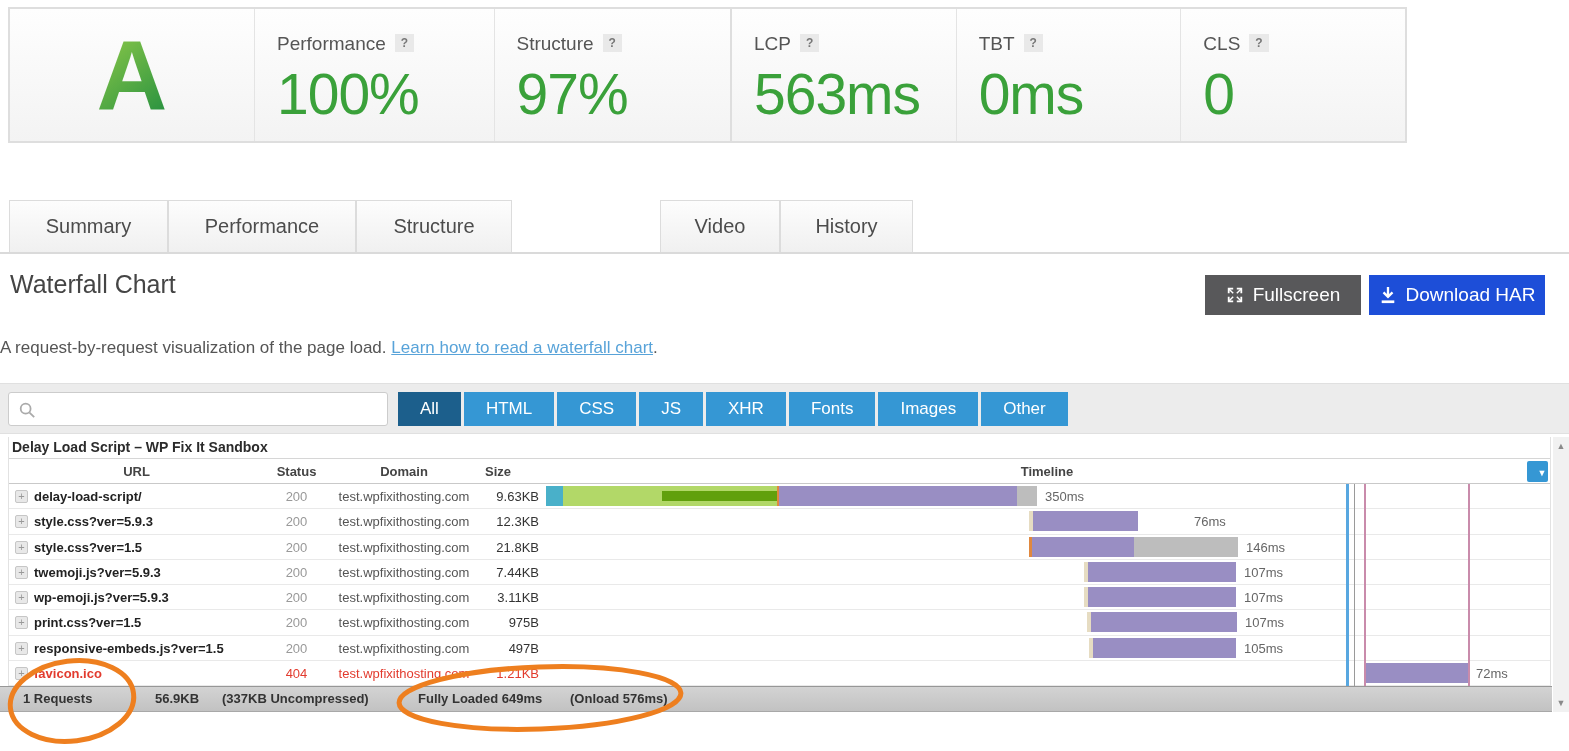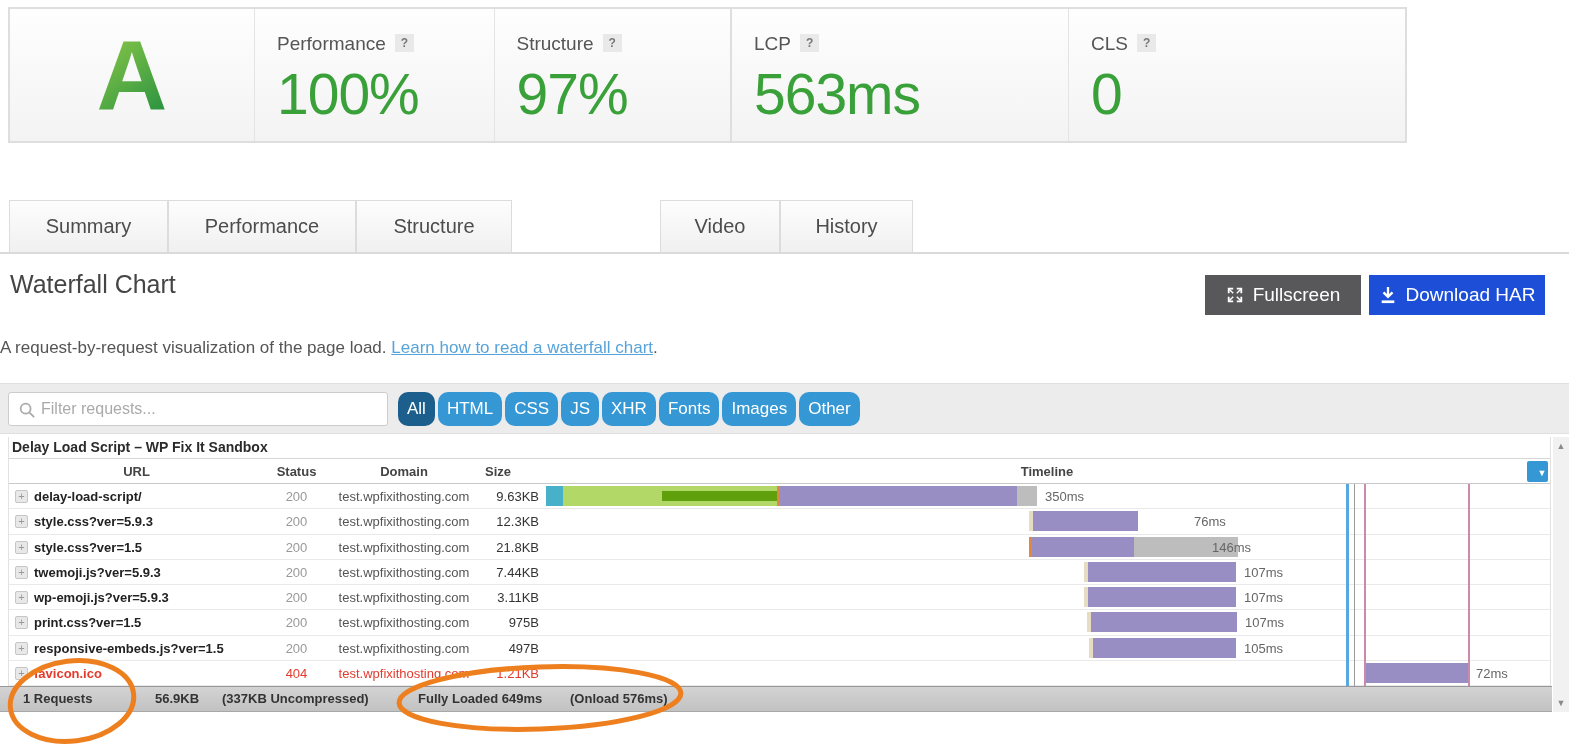--- a/index.html
+++ b/index.html
@@ -35,21 +35,21 @@
   .desc { position:absolute; top:338px; left:0; font-size:17px; color:#555; }
   .desc a { color:#58a3d9; text-decoration:underline; cursor:pointer; }
 
   
   .filterbar { position:absolute; top:383px; left:0; width:1569px; height:51px; background:#ececec; border-top:1px solid #e0e0e0; border-bottom:1px solid #e0e0e0; }
   .search { position:absolute; left:8px; top:8px; width:380px; height:34px; background:#fff; border:1px solid #ccc; border-radius:3px; }
   .search svg { position:absolute; left:9px; top:8px; }
   .search input { position:absolute; left:32px; top:1px; width:340px; height:30px; border:none; outline:none; font-size:16px; color:#666; font-family:"Liberation Sans", sans-serif; }
   .search input::placeholder { color:#aaa; }
   .fbtns { position:absolute; left:398px; top:8px; display:flex; gap:3px; }
-  .fbtn { height:34px; padding:0 9px; background:#3597d4; color:#fff; font-size:17px; border-radius:10px; display:flex; align-items:center; cursor:pointer; }
+  .fbtn { height:34px; padding:0 22px; background:#3597d4; color:#fff; font-size:17px; border-radius:0; display:flex; align-items:center; cursor:pointer; }
   .fbtn.active { background:#1c5f8c; }
 
   
   .table { position:absolute; top:437px; left:8px; width:1543px; background:#fff; border-left:1px solid #e2e2e2; border-right:1px solid #e2e2e2; }
   .t-title { height:22px; line-height:21px; font-weight:bold; font-size:14px; color:#2b2b2b; padding-left:3px; border-bottom:1px solid #d6d6d6; }
   .thead { position:relative; height:25px; border-bottom:1px solid #c9c9c9; font-weight:bold; font-size:13px; color:#444; }
   .thead span { position:absolute; line-height:25px; }
   .h-url { left:0; width:255px; text-align:center; }
   .h-status { left:255px; width:65px; text-align:center; }
   .h-domain { left:322px; width:146px; text-align:center; }
@@ -102,20 +102,24 @@
       <div class="metric-label"><span>Structure</span><span class="help">?</span></div>
       <div class="metric-value">97%</div>
     </div>
   </div>
   <div class="panel panel-right">
     <div class="metric-cell">
       <div class="metric-label"><span>LCP</span><span class="help">?</span></div>
       <div class="metric-value">563ms</div>
     </div>
     <div class="metric-cell">
+      <div class="metric-label"><span>TBT</span><span class="help">?</span></div>
+      <div class="metric-value">0ms</div>
+    </div>
+    <div class="metric-cell">
       <div class="metric-label"><span>CLS</span><span class="help">?</span></div>
       <div class="metric-value">0</div>
     </div>
   </div>
 
   <div class="tabline"></div>
   <div class="tab" style="left:9px;width:159px;">Summary</div>
   <div class="tab" style="left:168px;width:188px;">Performance</div>
   <div class="tab" style="left:356px;width:156px;">Structure</div>
   <div class="tab" style="left:660px;width:120px;">Video</div>
@@ -141,21 +145,20 @@
     <span>A request-by-request visualization of the page load.</span>
     <a>Learn how to read a waterfall chart</a><span>.</span>
   </div>
 
   <div class="filterbar">
     <div class="search">
       <svg width="18" height="18" viewBox="0 0 20 20">
           <circle cx="8.5" cy="8.5" r="5.5" fill="none" stroke="#aaa" stroke-width="2"></circle>
           <path d="M12.8 12.8L18 18" stroke="#aaa" stroke-width="2"></path>
         </svg>
-      <input type="text" placeholder="Filter requests..." style="">
     </div>
     <div class="fbtns">
       <div class="fbtn active">All</div>
       <div class="fbtn">HTML</div>
       <div class="fbtn">CSS</div>
       <div class="fbtn">JS</div>
       <div class="fbtn">XHR</div>
       <div class="fbtn">Fonts</div>
       <div class="fbtn">Images</div>
       <div class="fbtn">Other</div>
@@ -206,21 +209,21 @@
       <div class="row">
         <span class="exp">+</span>
         <span class="c-url">style.css?ver=1.5</span>
         <span class="c-status">200</span>
         <span class="c-domain">test.wpfixithosting.com</span>
         <span class="c-size">21.8KB</span>
         <div class="tl">
             <div class="seg" style="left: 485px; width: 3px; background: rgb(224, 136, 63);"></div>
             <div class="seg" style="left: 488px; width: 102px; background: rgb(153, 142, 195);"></div>
             <div class="seg" style="left: 590px; width: 104px; background: rgb(189, 189, 189);"></div>
-            <div class="tlabel" style="left: 668px;">146ms</div>
+            <div class="tlabel" style="left: 702px;">146ms</div>
           </div>
       </div>
       <div class="row">
         <span class="exp">+</span>
         <span class="c-url">twemoji.js?ver=5.9.3</span>
         <span class="c-status">200</span>
         <span class="c-domain">test.wpfixithosting.com</span>
         <span class="c-size">7.44KB</span>
         <div class="tl">
             <div class="seg" style="left: 540px; width: 4px; background: rgb(230, 220, 194);"></div>

